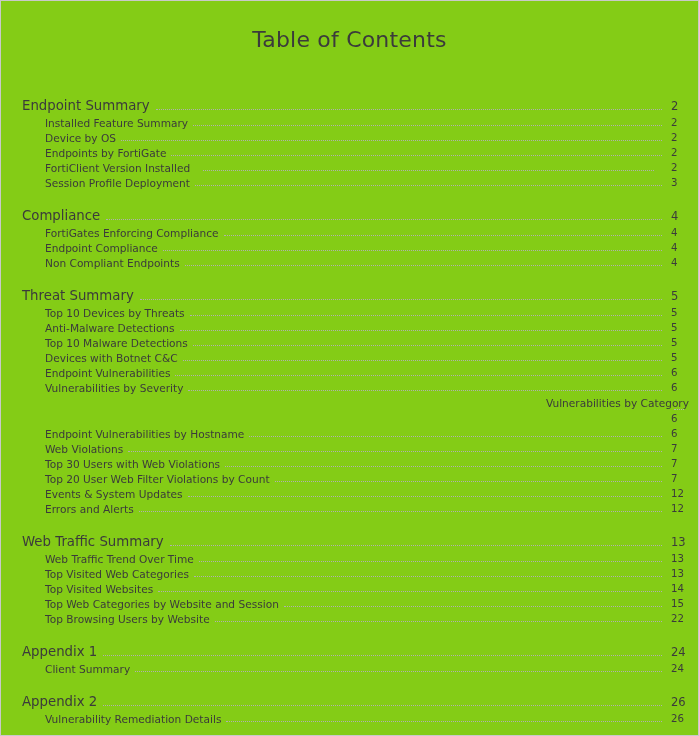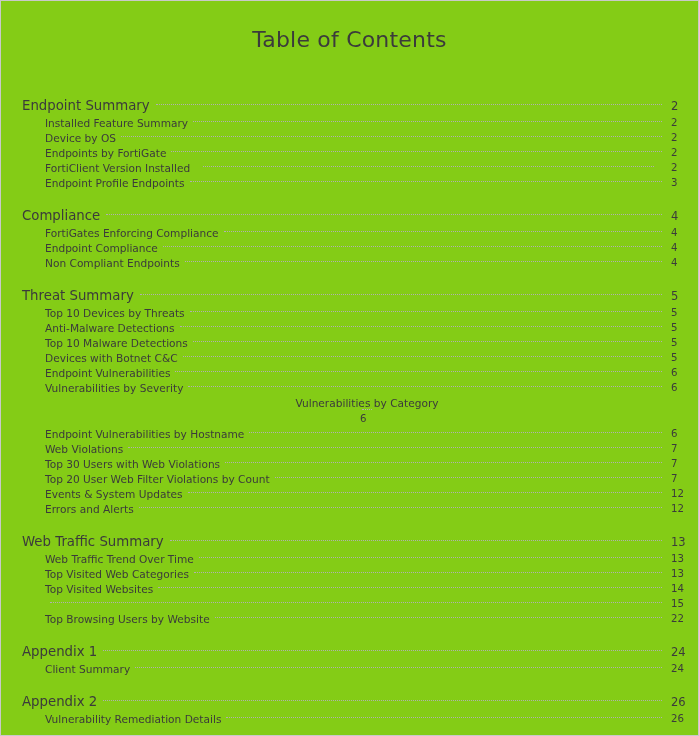--- a/index.html
+++ b/index.html
@@ -24,21 +24,21 @@
     padding-top:26px;
     padding-bottom:0;
     line-height:1.2;
   }
   #toc {
     padding-top:26px;
   }
   .section-block { display:block; }
   .toc-row {
     display:flex;
-    align-items:center;
+    align-items:flex-end;
     width:100%;
     white-space:nowrap;
   }
   
   .lvl1 {
     margin-top:19px;
     padding-left:21px;
     padding-right:9px;
   }
   .lvl1 .toc-label {
@@ -114,21 +114,21 @@
           <span class="toc-label">Endpoints by FortiGate</span>
           <span class="leader"></span>
           <span class="toc-page">2</span>
         </a>
         <a class="toc-row lvl2" style="text-decoration: none; gap: 8px;">
           <span class="toc-label">FortiClient Version Installed</span>
           <span class="leader"></span>
           <span class="toc-page">2</span>
         </a>
         <a class="toc-row lvl2" style="text-decoration: none;">
-          <span class="toc-label">Endpoint Profile Endpoints</span>
+          <span class="toc-label">Session Profile Deployment</span>
           <span class="leader"></span>
           <span class="toc-page">3</span>
         </a>
       </div>
       <div class="section-block">
         <a class="toc-row lvl1" style="text-decoration: none;">
           <span class="toc-label">Compliance</span>
           <span class="leader"></span>
           <span class="toc-page">4</span>
         </a>
@@ -235,20 +235,21 @@
           <span class="toc-label">Top Visited Web Categories</span>
           <span class="leader"></span>
           <span class="toc-page">13</span>
         </a>
         <a class="toc-row lvl2" style="text-decoration: none;">
           <span class="toc-label">Top Visited Websites</span>
           <span class="leader"></span>
           <span class="toc-page">14</span>
         </a>
         <a class="toc-row lvl2" style="text-decoration: none;">
+          <span class="toc-label">Top Web Categories by Website and Session</span>
           <span class="leader"></span>
           <span class="toc-page">15</span>
         </a>
         <a class="toc-row lvl2" style="text-decoration: none;">
           <span class="toc-label">Top Browsing Users by Website</span>
           <span class="leader"></span>
           <span class="toc-page">22</span>
         </a>
       </div>
       <div class="section-block">

